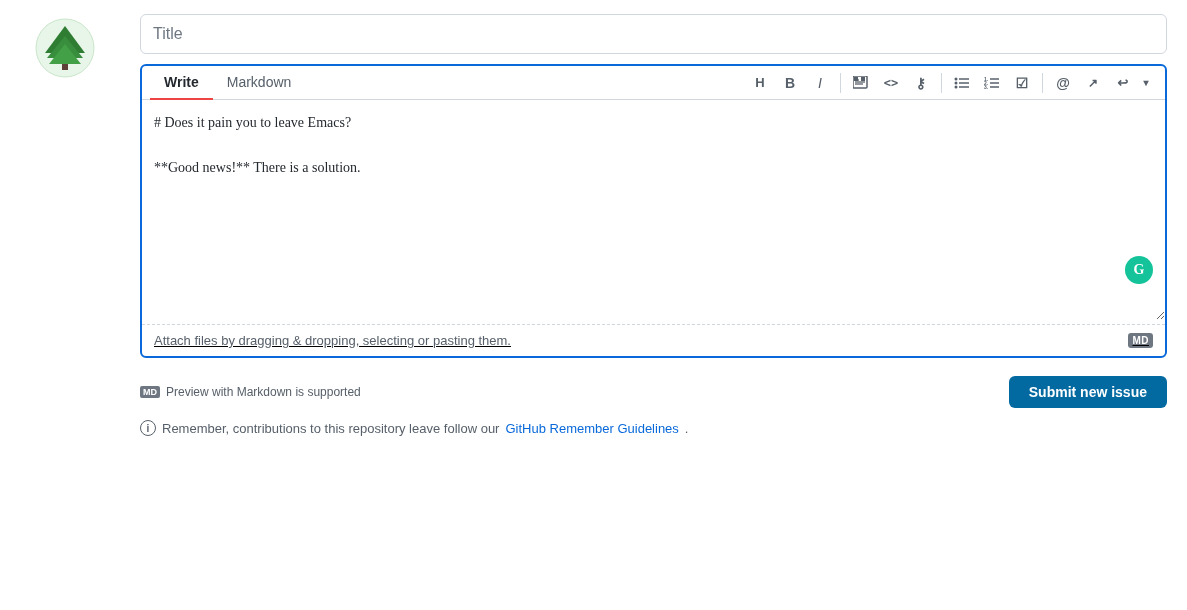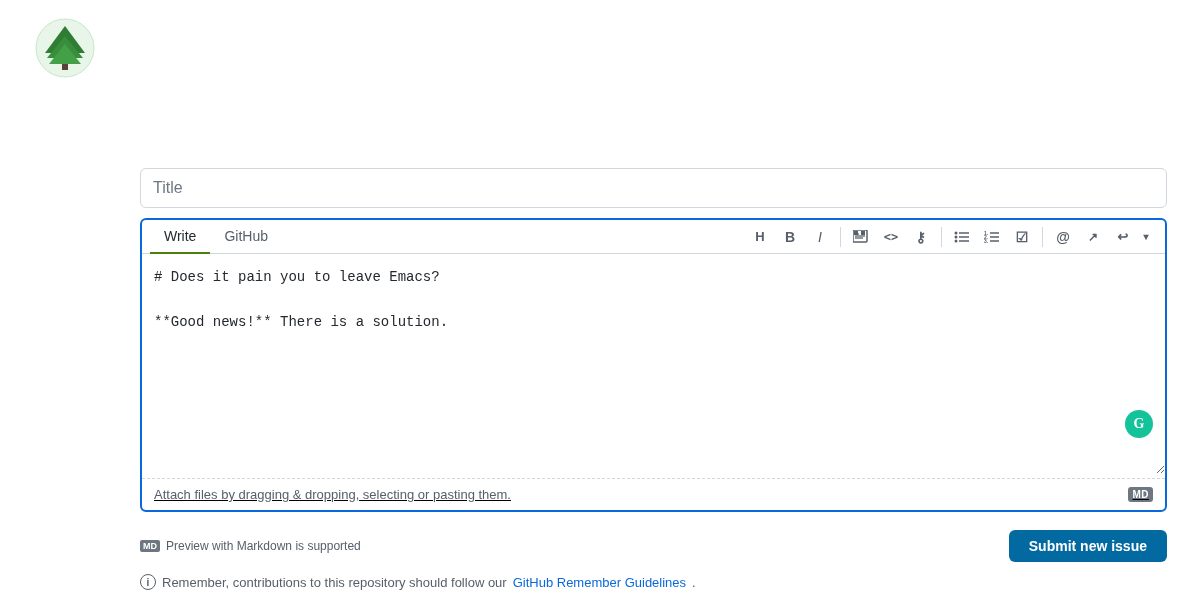--- a/index.html
+++ b/index.html
@@ -11,21 +11,20 @@
       align-items: flex-start;
       justify-content: flex-start;
     }
 
     .page-container {
       display: flex;
       flex-direction: row;
       width: 1187px;
       min-height: 610px;
       background: #fff;
-      align-items: flex-end;
     }
 
     .sidebar {
       width: 130px;
       min-height: 610px;
       background: #fff;
       display: flex;
       align-items: flex-start;
       justify-content: center;
       padding-top: 18px;
@@ -86,22 +85,22 @@
       font-size: 14px;
       cursor: pointer;
       border: none;
       background: transparent;
       color: #24292f;
       border-bottom: 2px solid transparent;
       margin-bottom: -1px;
     }
 
     .tab-button.active {
-      border-bottom: 2px solid #4d7c0f;
-      font-weight: 400;
+      border-bottom: 2px solid #ef4444;
+      font-weight: 700;
       color: #24292f;
     }
 
     .tab-button:not(.active) {
       color: #57606a;
     }
 
     
     .toolbar {
       display: flex;
@@ -146,21 +145,21 @@
     }
 
     
     .editor-textarea {
       width: 100%;
       min-height: 200px;
       height: 220px;
       border: none;
       outline: none;
       padding: 12px;
-      font-family: Liberation Mono, monospace;
+      font-family: Liberation Serif, serif;
       font-size: 14px;
       line-height: 1.6;
       resize: vertical;
       color: #24292f;
       background: #fff;
     }
 
     
     .attach-area {
       border-top: 1px dashed #d0d7de;
@@ -302,21 +301,21 @@
   </div>
 
   <div class="main-content">
 
     <input type="text" class="title-input" value="" placeholder="Title" style="">
 
     <div class="editor-container">
 
       <div class="editor-tabs">
         <button class="tab-button active">Write</button>
-        <button class="tab-button">GitHub</button>
+        <button class="tab-button">Markdown</button>
 
         <div style="flex:1"></div>
 
         <div class="toolbar" style="border:none; background:transparent; padding:2px 4px;">
           <button class="toolbar-btn toolbar-btn-heading">H</button>
           <button class="toolbar-btn" style="font-weight:bold;">B</button>
           <button class="toolbar-btn toolbar-btn-italic">I</button>
           <div class="toolbar-divider"></div>
           <button class="toolbar-btn" style="font-size:12px;">
             <svg width="16" height="14" viewBox="0 0 16 14" fill="currentColor">
@@ -379,18 +378,18 @@
     <div class="footer-row">
       <div class="markdown-info">
         <span class="md-badge-small" style="background:#6e7781; color:#fff; font-size:9px; font-weight:bold; padding:1px 3px; border-radius:2px;">MD</span>
         <span>Preview with Markdown is supported</span>
       </div>
       <button class="submit-btn">Submit new issue</button>
     </div>
 
     <div class="guidelines-row">
       <span class="info-icon">i</span>
-      <span>Remember, contributions to this repository should follow our</span>
+      <span>Remember, contributions to this repository leave follow our</span>
       <a href="#" class="guidelines-link">GitHub Remember Guidelines</a>
       <span>.</span>
     </div>
   </div>
 </div>
 
 </body></html>

